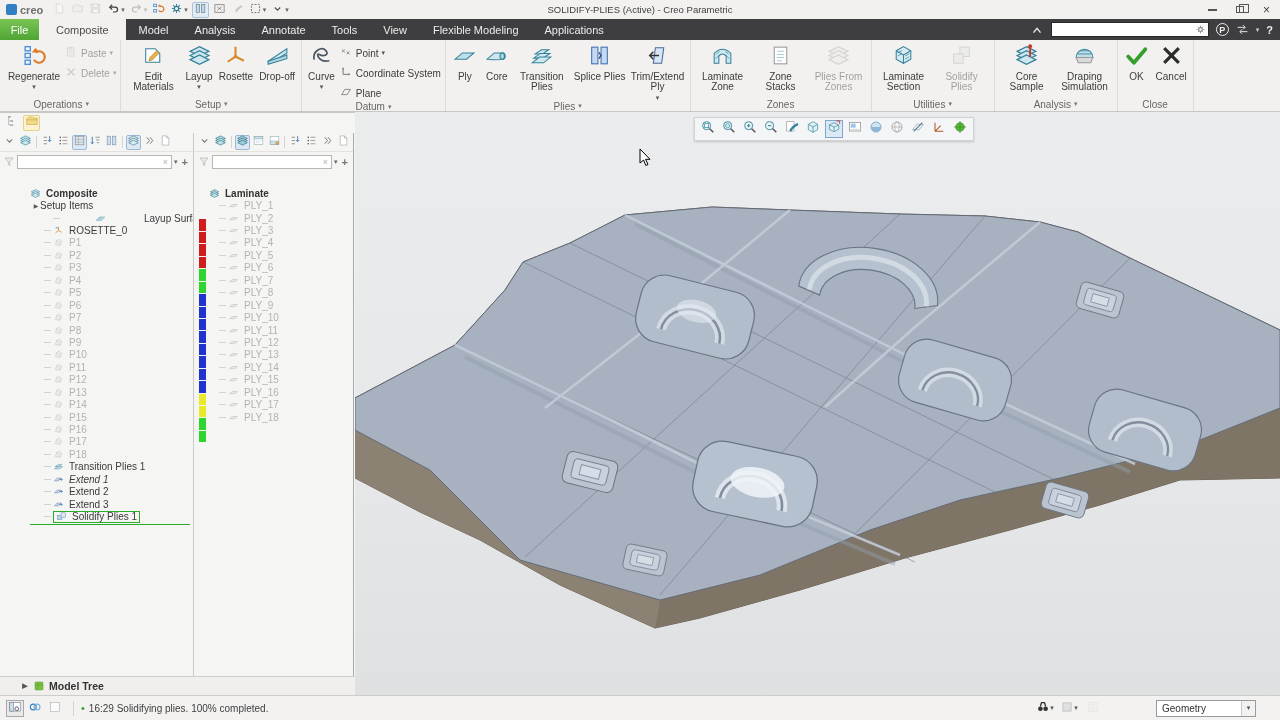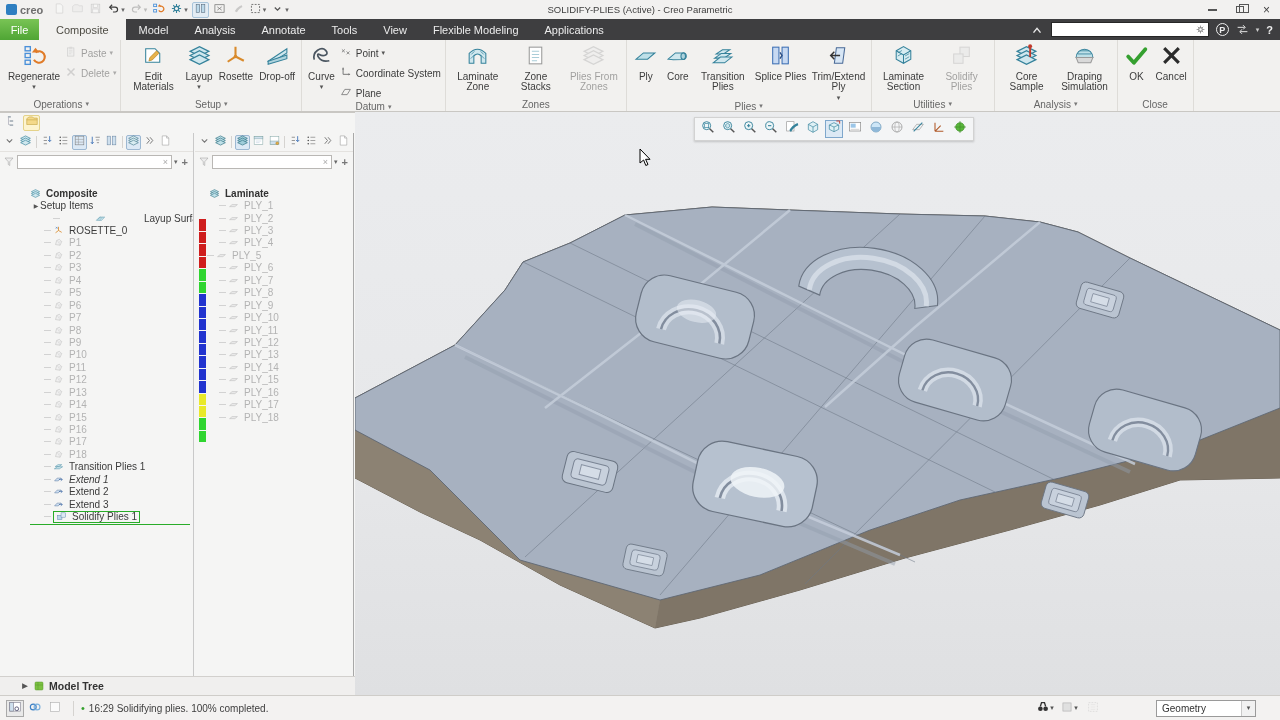--- a/index.html
+++ b/index.html
@@ -339,20 +339,69 @@
       </div>
       <div class="rib-label">
         <span>Datum</span>
         <span class="ga">▾</span>
       </div>
     </div>
     <div class="rib-group">
       <div class="rib-row">
         <div class="rib-btn-lg">
           <span><svg width="25" height="25" viewBox="0 0 24 24" xmlns="http://www.w3.org/2000/svg">
+              <path d="M3 15.5 L10 9.5 H21 L14 15.5 Z" fill="#bfe0e8" stroke="#35829b"></path>
+            </svg></span>
+          <span class="rbl">Ply</span>
+        </div>
+        <div class="rib-btn-lg">
+          <span><svg width="25" height="25" viewBox="0 0 24 24" xmlns="http://www.w3.org/2000/svg">
+              <path d="M3 15.5 L10 9.5 H17 a3.2 3.2 0 0 1 .5 6.4 L8 16 Z" fill="#cfe7ee" stroke="#35829b"></path>
+              <ellipse cx="17.5" cy="12.7" rx="2.2" ry="3.1" fill="#aed3dd" stroke="#35829b"></ellipse>
+            </svg></span>
+          <span class="rbl">Core</span>
+        </div>
+        <div class="rib-btn-lg">
+          <span><svg width="25" height="25" viewBox="0 0 24 24" xmlns="http://www.w3.org/2000/svg">
+              <g fill="#cfe7ee" stroke="#35829b">
+                <path d="M6 10.5 L12 6.5 H19 L13 10.5 Z"></path>
+                <path d="M4.5 14.5 L11 10 H20 L13.5 14.5 Z"></path>
+                <path d="M3 19 L10 13.5 H21 L14 19 Z"></path>
+              </g>
+            </svg></span>
+          <span class="rbl">Transition Plies</span>
+        </div>
+        <div class="rib-btn-lg">
+          <span><svg width="25" height="25" viewBox="0 0 24 24" xmlns="http://www.w3.org/2000/svg">
+              <g stroke="#3d6fb4" fill="#c7d9f2">
+                <rect x="4.5" y="4" width="6" height="16"></rect>
+                <rect x="13.5" y="4" width="6" height="16"></rect>
+              </g>
+              <path d="M11.5 9 l2 3 -2 3" fill="none" stroke="#2b4f86" stroke-width="1.3"></path>
+            </svg></span>
+          <span class="rbl">Splice Plies</span>
+        </div>
+        <div class="rib-btn-lg">
+          <span><svg width="25" height="25" viewBox="0 0 24 24" xmlns="http://www.w3.org/2000/svg">
+              <path d="M10 4.5 H18 L16 19.5 H8 Z" fill="#d7e6f5" stroke="#4a6a96"></path>
+              <path d="M13.5 12 H4.5 M8 8.5 l-3.5 3.5 3.5 3.5" stroke="#333" fill="none" stroke-width="1.4"></path>
+            </svg></span>
+          <span class="rbl">Trim/Extend Ply</span>
+          <span class="arr">▾</span>
+        </div>
+      </div>
+      <div class="rib-label">
+        <span>Plies</span>
+        <span class="ga">▾</span>
+      </div>
+    </div>
+    <div class="rib-group">
+      <div class="rib-row">
+        <div class="rib-btn-lg">
+          <span><svg width="25" height="25" viewBox="0 0 24 24" xmlns="http://www.w3.org/2000/svg">
               <path d="M4 19.5 V10 Q12 2 20 10 V19.5 H15.5 V12.5 Q12 8.8 8.5 12.5 V19.5 Z" fill="#cfe7ee" stroke="#35829b"></path>
               <path d="M6 11 l3 -3 M5.5 15 l4 -4 M18 11 l-3 -3 M18.5 15 l-4 -4" stroke="#35829b" stroke-width=".7"></path>
             </svg></span>
           <span class="rbl">Laminate Zone</span>
         </div>
         <div class="rib-btn-lg">
           <span><svg width="25" height="25" viewBox="0 0 24 24" xmlns="http://www.w3.org/2000/svg">
               <rect x="6" y="4" width="12" height="16" fill="#fff" stroke="#999"></rect>
               <path d="M8.5 8 h7 M8.5 11 h7 M8.5 14 h7 M8.5 17 h5" stroke="#a9cdd8"></path>
             </svg></span>
@@ -364,69 +413,20 @@
                 <path d="M3 8 L12 3.5 L21 8 L12 12.5 Z"></path>
                 <path d="M3 12 L12 7.5 L21 12 L12 16.5 Z"></path>
                 <path d="M3 16 L12 11.5 L21 16 L12 20.5 Z"></path>
               </g>
             </svg></span>
           <span class="rbl">Plies From Zones</span>
         </div>
       </div>
       <div class="rib-label">
         <span>Zones</span>
-      </div>
-    </div>
-    <div class="rib-group">
-      <div class="rib-row">
-        <div class="rib-btn-lg">
-          <span><svg width="25" height="25" viewBox="0 0 24 24" xmlns="http://www.w3.org/2000/svg">
-              <path d="M3 15.5 L10 9.5 H21 L14 15.5 Z" fill="#bfe0e8" stroke="#35829b"></path>
-            </svg></span>
-          <span class="rbl">Ply</span>
-        </div>
-        <div class="rib-btn-lg">
-          <span><svg width="25" height="25" viewBox="0 0 24 24" xmlns="http://www.w3.org/2000/svg">
-              <path d="M3 15.5 L10 9.5 H17 a3.2 3.2 0 0 1 .5 6.4 L8 16 Z" fill="#cfe7ee" stroke="#35829b"></path>
-              <ellipse cx="17.5" cy="12.7" rx="2.2" ry="3.1" fill="#aed3dd" stroke="#35829b"></ellipse>
-            </svg></span>
-          <span class="rbl">Core</span>
-        </div>
-        <div class="rib-btn-lg">
-          <span><svg width="25" height="25" viewBox="0 0 24 24" xmlns="http://www.w3.org/2000/svg">
-              <g fill="#cfe7ee" stroke="#35829b">
-                <path d="M6 10.5 L12 6.5 H19 L13 10.5 Z"></path>
-                <path d="M4.5 14.5 L11 10 H20 L13.5 14.5 Z"></path>
-                <path d="M3 19 L10 13.5 H21 L14 19 Z"></path>
-              </g>
-            </svg></span>
-          <span class="rbl">Transition Plies</span>
-        </div>
-        <div class="rib-btn-lg">
-          <span><svg width="25" height="25" viewBox="0 0 24 24" xmlns="http://www.w3.org/2000/svg">
-              <g stroke="#3d6fb4" fill="#c7d9f2">
-                <rect x="4.5" y="4" width="6" height="16"></rect>
-                <rect x="13.5" y="4" width="6" height="16"></rect>
-              </g>
-              <path d="M11.5 9 l2 3 -2 3" fill="none" stroke="#2b4f86" stroke-width="1.3"></path>
-            </svg></span>
-          <span class="rbl">Splice Plies</span>
-        </div>
-        <div class="rib-btn-lg">
-          <span><svg width="25" height="25" viewBox="0 0 24 24" xmlns="http://www.w3.org/2000/svg">
-              <path d="M10 4.5 H18 L16 19.5 H8 Z" fill="#d7e6f5" stroke="#4a6a96"></path>
-              <path d="M13.5 12 H4.5 M8 8.5 l-3.5 3.5 3.5 3.5" stroke="#333" fill="none" stroke-width="1.4"></path>
-            </svg></span>
-          <span class="rbl">Trim/Extend Ply</span>
-          <span class="arr">▾</span>
-        </div>
-      </div>
-      <div class="rib-label">
-        <span>Plies</span>
-        <span class="ga">▾</span>
       </div>
     </div>
     <div class="rib-group">
       <div class="rib-row">
         <div class="rib-btn-lg">
           <span><svg width="25" height="25" viewBox="0 0 24 24" xmlns="http://www.w3.org/2000/svg">
               <path d="M5 7.5 L12 3.5 L19 7.5 V15.5 L12 19.5 L5 15.5 Z" fill="#d8ecf1" stroke="#35829b"></path>
               <path d="M5 7.5 L12 11.5 L19 7.5 M12 11.5 V19.5" fill="none" stroke="#35829b"></path>
               <path d="M6.5 9.5 l4 -2.3 M6.5 12.5 l4 -2.3 M13.5 12.5 l4 -2.3 M13.5 15.5 l4 -2.3" stroke="#35829b" stroke-width=".7"></path>
             </svg></span>
@@ -987,21 +987,21 @@
         </div>
         <div class="trow dis" style="padding-left: 24px;">
           <span class="conn"></span>
           <span class="ticon">
             <svg width="11" height="11" viewBox="0 0 24 24" xmlns="http://www.w3.org/2000/svg">
               <path d="M3.5 14.5 L9 10 H20.5 L15 14.5 Z" fill="#ebebeb" stroke="#b0b0b0"></path>
             </svg>
           </span>
           <span>PLY_4</span>
         </div>
-        <div class="trow dis" style="padding-left: 12px;">
+        <div class="trow dis" style="padding-left: 24px;">
           <span class="conn"></span>
           <span class="ticon">
             <svg width="11" height="11" viewBox="0 0 24 24" xmlns="http://www.w3.org/2000/svg">
               <path d="M3.5 14.5 L9 10 H20.5 L15 14.5 Z" fill="#ebebeb" stroke="#b0b0b0"></path>
             </svg>
           </span>
           <span>PLY_5</span>
         </div>
         <div class="trow dis" style="padding-left: 24px;">
           <span class="conn"></span>

